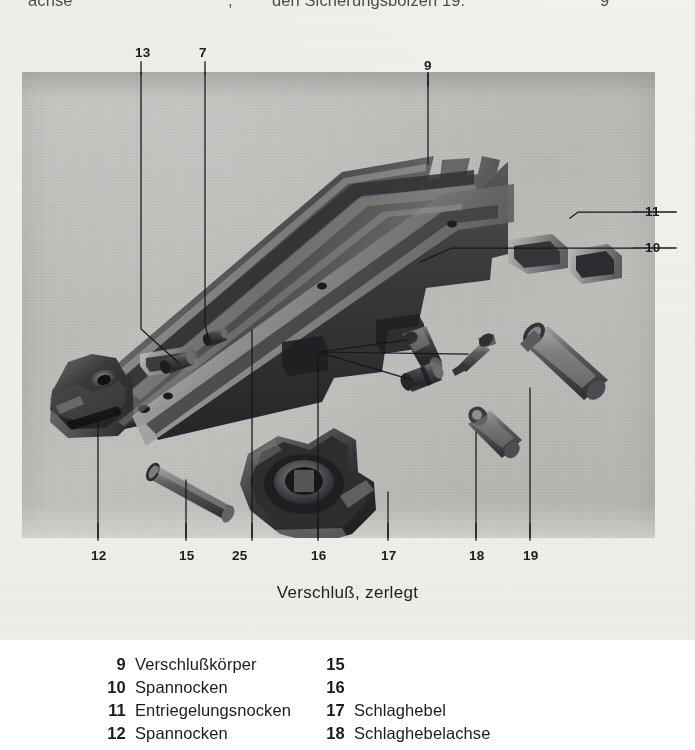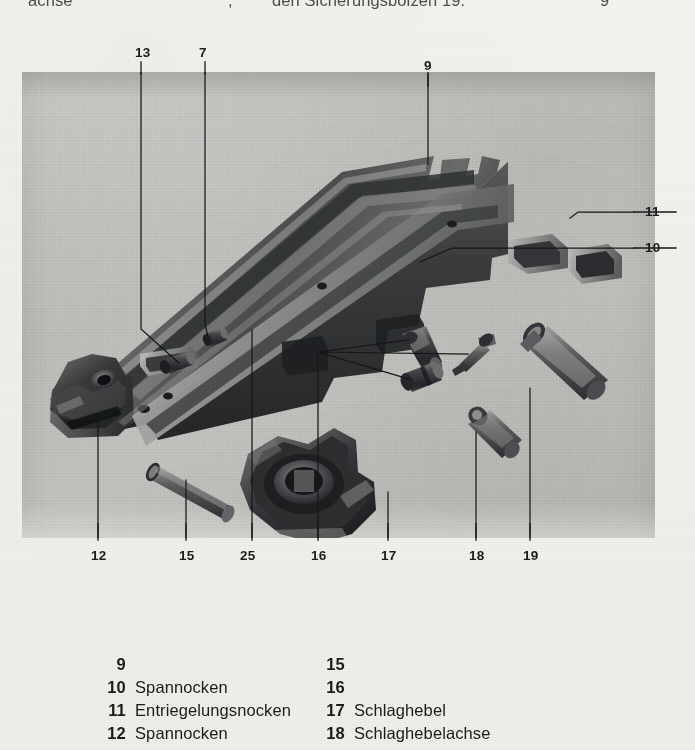--- a/index.html
+++ b/index.html
@@ -13,21 +13,21 @@
     overflow: hidden;
     font-family: "Liberation Sans", sans-serif;
     position: relative;
   }
 
   
   #page {
     position: absolute;
     left: 0; top: 0;
     width: 695px;
-    height: 750px;
+    height: 640px;
     background:
       radial-gradient(ellipse at 20% 10%, rgba(0,0,0,0.015), rgba(0,0,0,0) 60%),
       linear-gradient(180deg, #f3f2ee 0%, #f1f0ec 40%, #eeedea 100%);
   }
   
   #grain {
     position: absolute;
     inset: 0;
     pointer-events: none;
     opacity: .5;
@@ -381,33 +381,35 @@
     </g>
   </svg>
 
   <div class="callout" style="left:135px; top:46px;">13</div>
   <div class="callout" style="left:199px; top:46px;">7</div>
   <div class="callout" style="left:424px; top:59px;">9</div>
   <div class="callout" style="left:645px; top:205px;">11</div>
   <div class="callout" style="left:645px; top:241px;">10</div>
   <div class="callout" style="left:91px;  top:549px;">12</div>
   <div class="callout" style="left:179px; top:549px;">15</div>
-  <div class="callout" style="left:240px; top:549px;">25</div>
+  <div class="callout" style="left:232px; top:549px;">25</div>
   <div class="callout" style="left:311px; top:549px;">16</div>
   <div class="callout" style="left:381px; top:549px;">17</div>
   <div class="callout" style="left:469px; top:549px;">18</div>
   <div class="callout" style="left:523px; top:549px;">19</div>
 
   <div id="caption">
+    <div>Verschluß, zerlegt</div>
   </div>
 
   <div id="legend">
     <div class="legend-col left">
       <div class="legend-row">
         <span class="legend-num">9</span>
+        <span class="legend-label">Verschlußkörper</span>
       </div>
       <div class="legend-row">
         <span class="legend-num">10</span>
         <span class="legend-label">Spannocken</span>
       </div>
       <div class="legend-row">
         <span class="legend-num">11</span>
         <span class="legend-label">Entriegelungsnocken</span>
       </div>
       <div class="legend-row">

